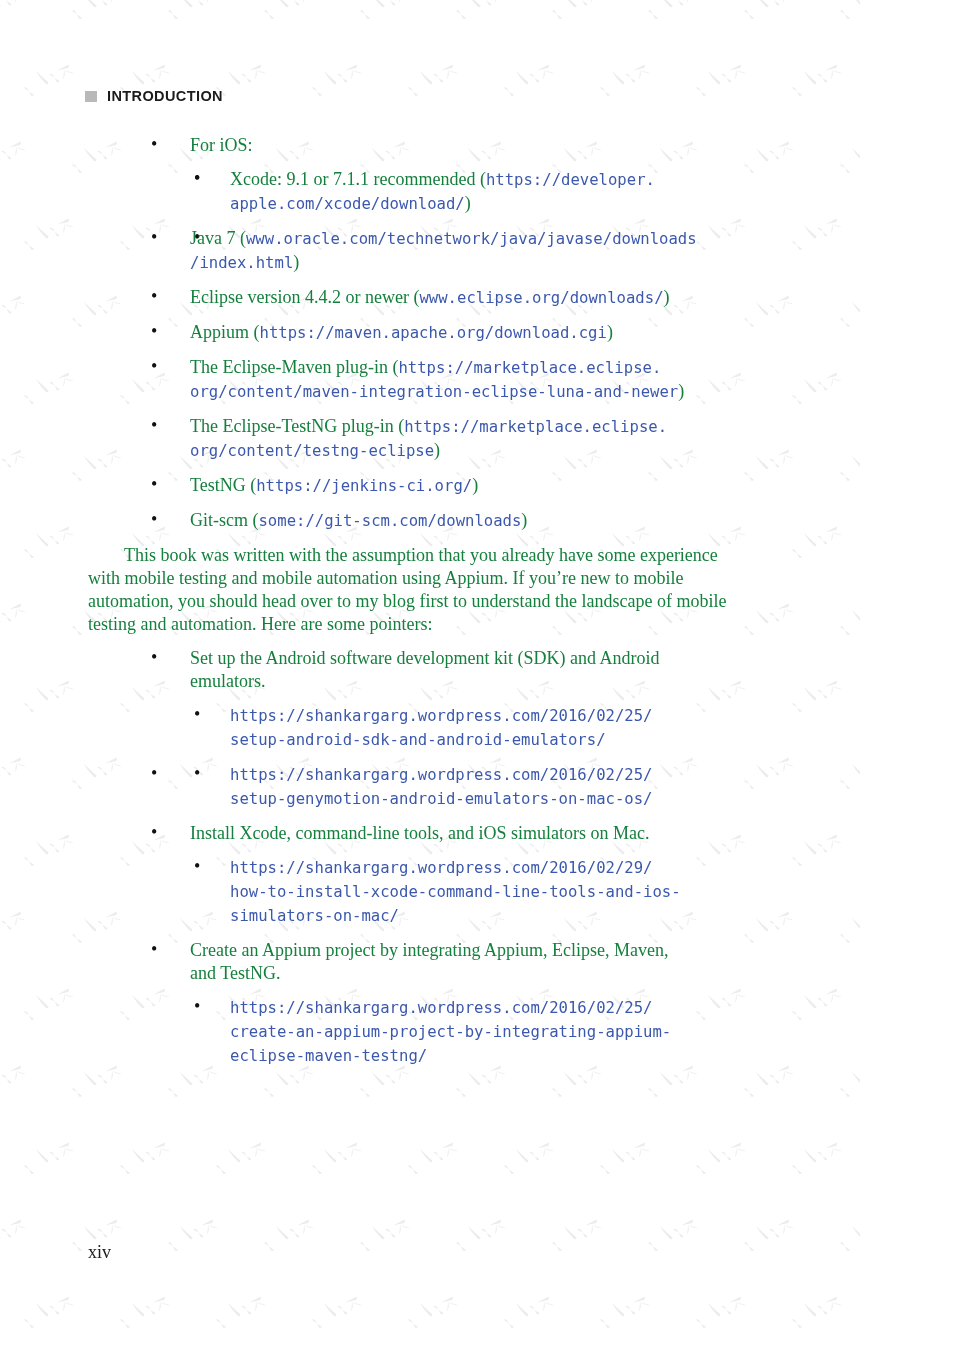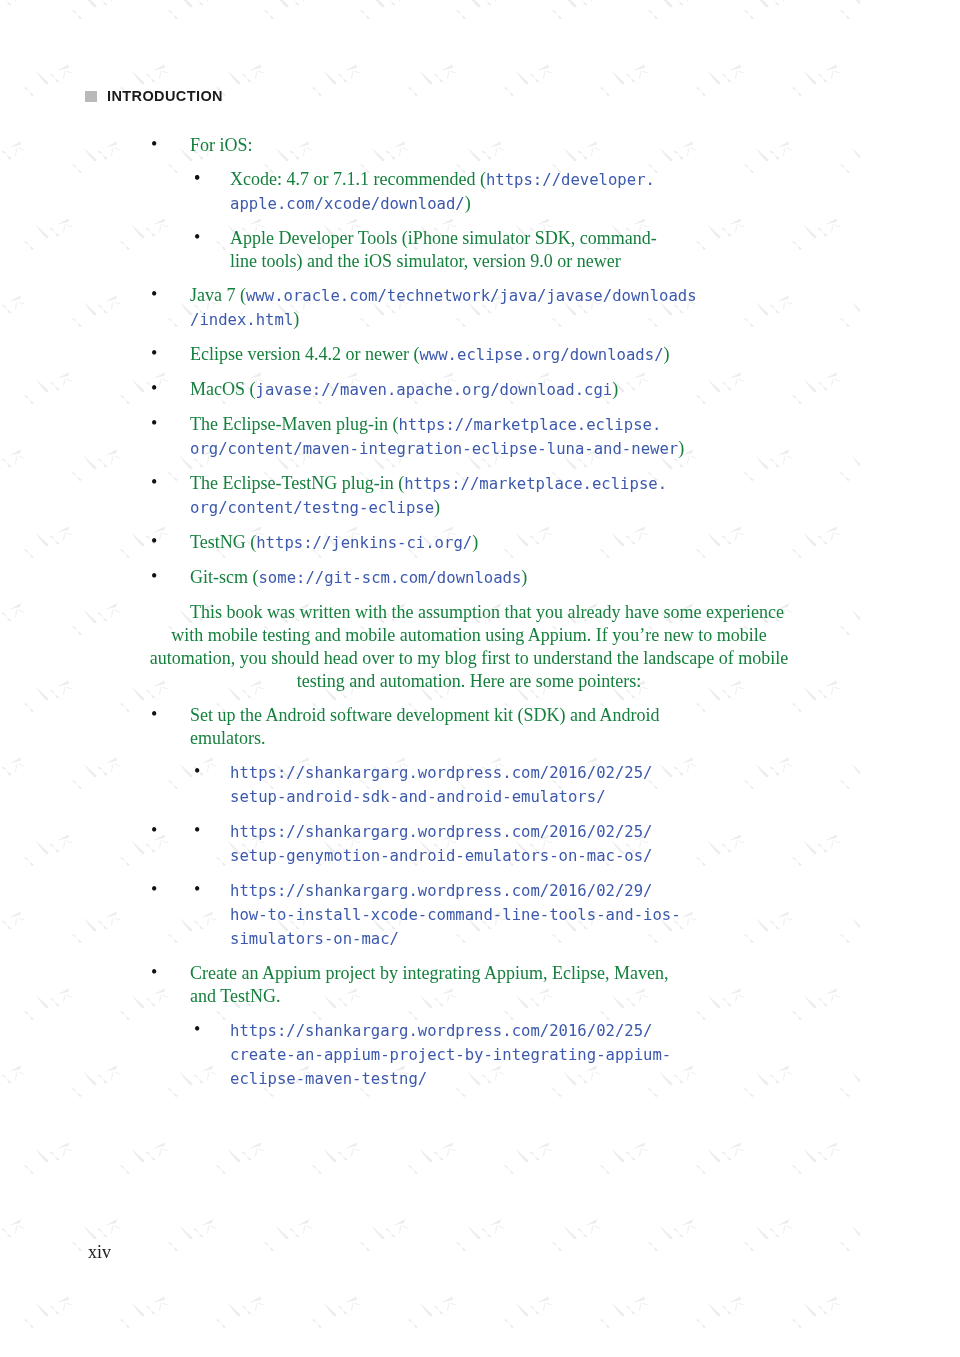--- a/index.html
+++ b/index.html
@@ -61,21 +61,21 @@
   .li { position: relative; }
   .li.lvl1 { padding-left: 102px; }
   .li.lvl2 { padding-left: 142px; }
   .li .dot {
     position: absolute; top: -1px;
     font-size: 18px; line-height: 23px;
     color: #111111;
   }
   .li.lvl1 .dot { left: 63px; }
   .li.lvl2 .dot { left: 106px; }
-  .para { text-indent: 36px; text-align: center; }
+  .para { text-indent: 36px; }
   .txt { color: #15803d; }
   .lnk {
     font-family: "DejaVu Sans Mono", monospace;
     font-size: 15.6px;
     color: #3b58ad;
   }
 
   
   .folio {
     position: absolute; left: 88px; top: 1242px;
@@ -873,46 +873,45 @@
     </div>
 
   <div class="runhead">
     <span class="sq"></span>
     <span class="lbl">INTRODUCTION</span>
   </div>
 
   <div class="content">
       <div class="blk li lvl1"><span class="dot">•</span><span class="txt">For iOS:</span></div>
       <div class="blk li lvl2"><span class="dot">•</span></div>
-      <div class="blk li lvl2"><span class="dot">•</span><span class="txt">Xcode: 4.7 or 7.1.1 recommended (</span><span class="lnk">https://developer.
+      <div class="blk li lvl2"><span class="dot">•</span><span class="txt">Xcode: 9.1 or 7.1.1 recommended (</span><span class="lnk">https://developer.
 apple.com/xcode/download/</span><span class="txt">)</span></div>
-      <div class="blk li lvl2"><span class="dot">•</span><span class="txt">Apple Developer Tools (iPhone simulator SDK, command-
-line tools) and the iOS simulator, version 9.0 or newer</span></div>
+      <div class="blk li lvl2"><span class="dot">•</span></div>
       <div class="blk li lvl1"><span class="dot">•</span><span class="txt">Java 7 (</span><span class="lnk">www.oracle.com/technetwork/java/javase/downloads
 /index.html</span><span class="txt">)</span></div>
       <div class="blk li lvl1"><span class="dot">•</span><span class="txt">Eclipse version 4.4.2 or newer (</span><span class="lnk">www.eclipse.org/downloads/</span><span class="txt">)</span></div>
-      <div class="blk li lvl1"><span class="dot">•</span><span class="txt">MacOS (</span><span class="lnk">javase://maven.apache.org/download.cgi</span><span class="txt">)</span></div>
+      <div class="blk li lvl1"><span class="dot">•</span><span class="txt">Appium (</span><span class="lnk">https://maven.apache.org/download.cgi</span><span class="txt">)</span></div>
       <div class="blk li lvl1"><span class="dot">•</span><span class="txt">The Eclipse-Maven plug-in (</span><span class="lnk">https://marketplace.eclipse.
 org/content/maven-integration-eclipse-luna-and-newer</span><span class="txt">)</span></div>
       <div class="blk li lvl1"><span class="dot">•</span><span class="txt">The Eclipse-TestNG plug-in (</span><span class="lnk">https://marketplace.eclipse.
 org/content/testng-eclipse</span><span class="txt">)</span></div>
       <div class="blk li lvl1"><span class="dot">•</span><span class="txt">TestNG (</span><span class="lnk">https://jenkins-ci.org/</span><span class="txt">)</span></div>
       <div class="blk li lvl1"><span class="dot">•</span><span class="txt">Git-scm (</span><span class="lnk">some://git-scm.com/downloads</span><span class="txt">)</span></div>
       <div class="blk para"><span class="txt">This book was written with the assumption that you already have some experience
 with mobile testing and mobile automation using Appium. If you’re new to mobile
 automation, you should head over to my blog first to understand the landscape of mobile
 testing and automation. Here are some pointers:</span></div>
       <div class="blk li lvl1"><span class="dot">•</span><span class="txt">Set up the Android software development kit (SDK) and Android
 emulators.</span></div>
       <div class="blk li lvl2"><span class="dot">•</span><span class="lnk">https://shankargarg.wordpress.com/2016/02/25/
 setup-android-sdk-and-android-emulators/</span></div>
       <div class="blk li lvl1"><span class="dot">•</span></div>
       <div class="blk li lvl2"><span class="dot">•</span><span class="lnk">https://shankargarg.wordpress.com/2016/02/25/
 setup-genymotion-android-emulators-on-mac-os/</span></div>
-      <div class="blk li lvl1"><span class="dot">•</span></div>
+      <div class="blk li lvl1"><span class="dot">•</span><span class="txt">Install Xcode, command-line tools, and iOS simulators on Mac.</span></div>
       <div class="blk li lvl2"><span class="dot">•</span><span class="lnk">https://shankargarg.wordpress.com/2016/02/29/
 how-to-install-xcode-command-line-tools-and-ios-
 simulators-on-mac/</span></div>
       <div class="blk li lvl1"><span class="dot">•</span><span class="txt">Create an Appium project by integrating Appium, Eclipse, Maven,
 and TestNG.</span></div>
       <div class="blk li lvl2"><span class="dot">•</span><span class="lnk">https://shankargarg.wordpress.com/2016/02/25/
 create-an-appium-project-by-integrating-appium-
 eclipse-maven-testng/</span></div>
     </div>
 

